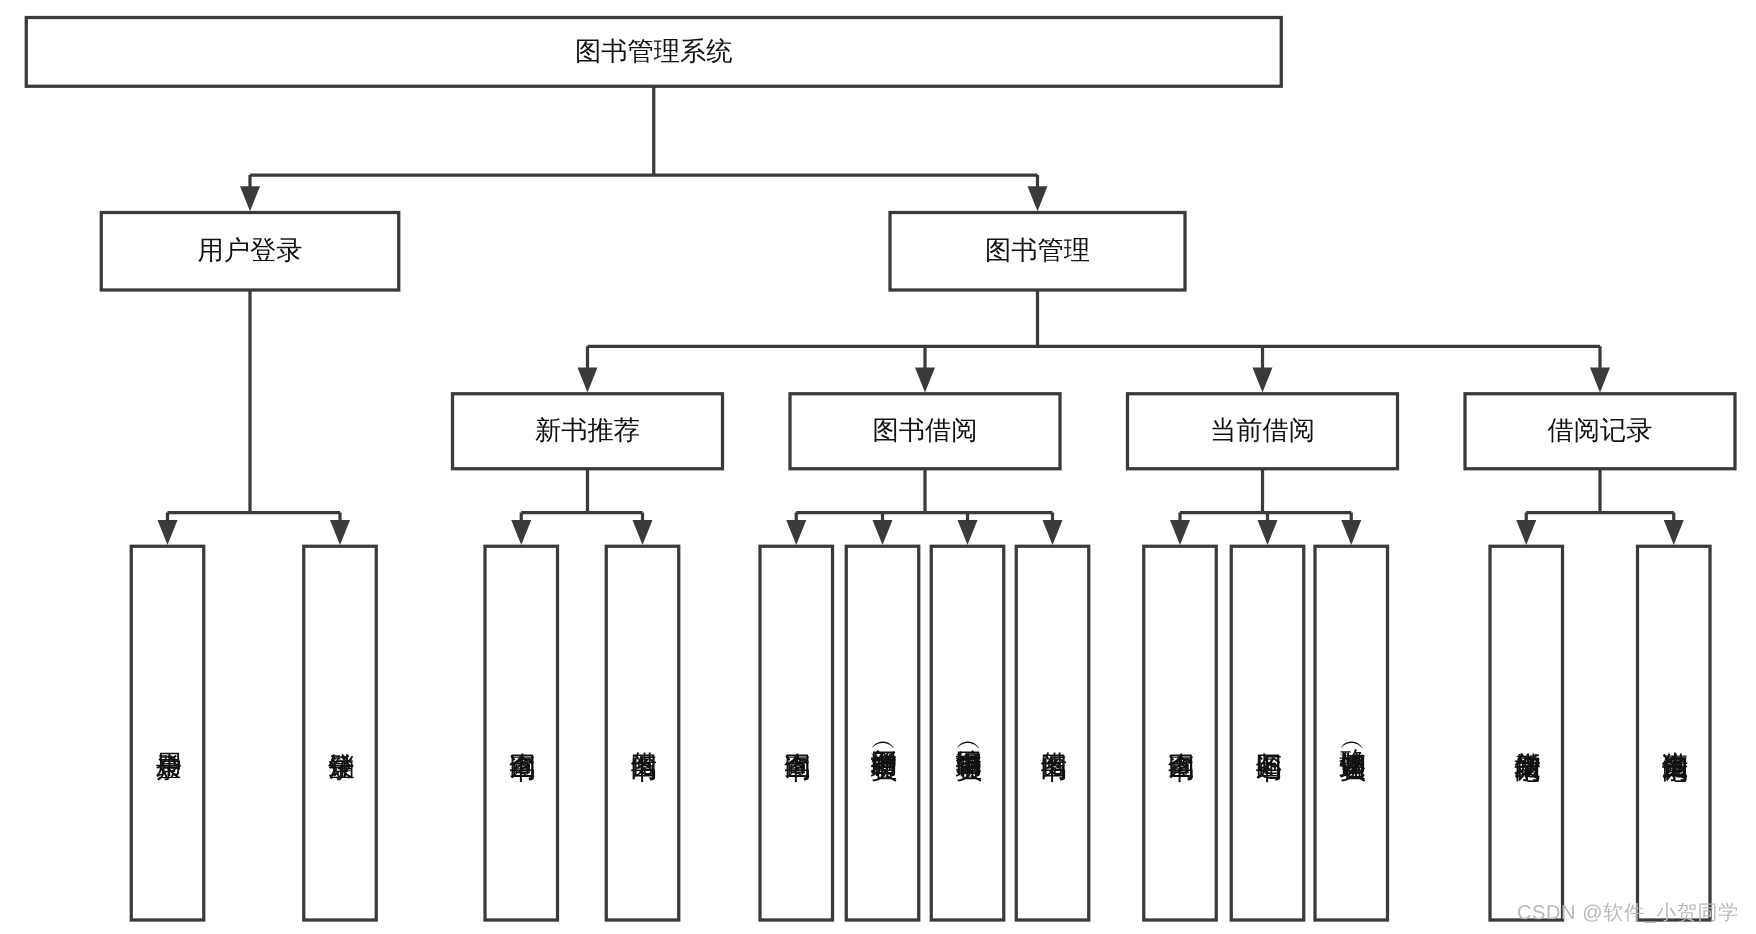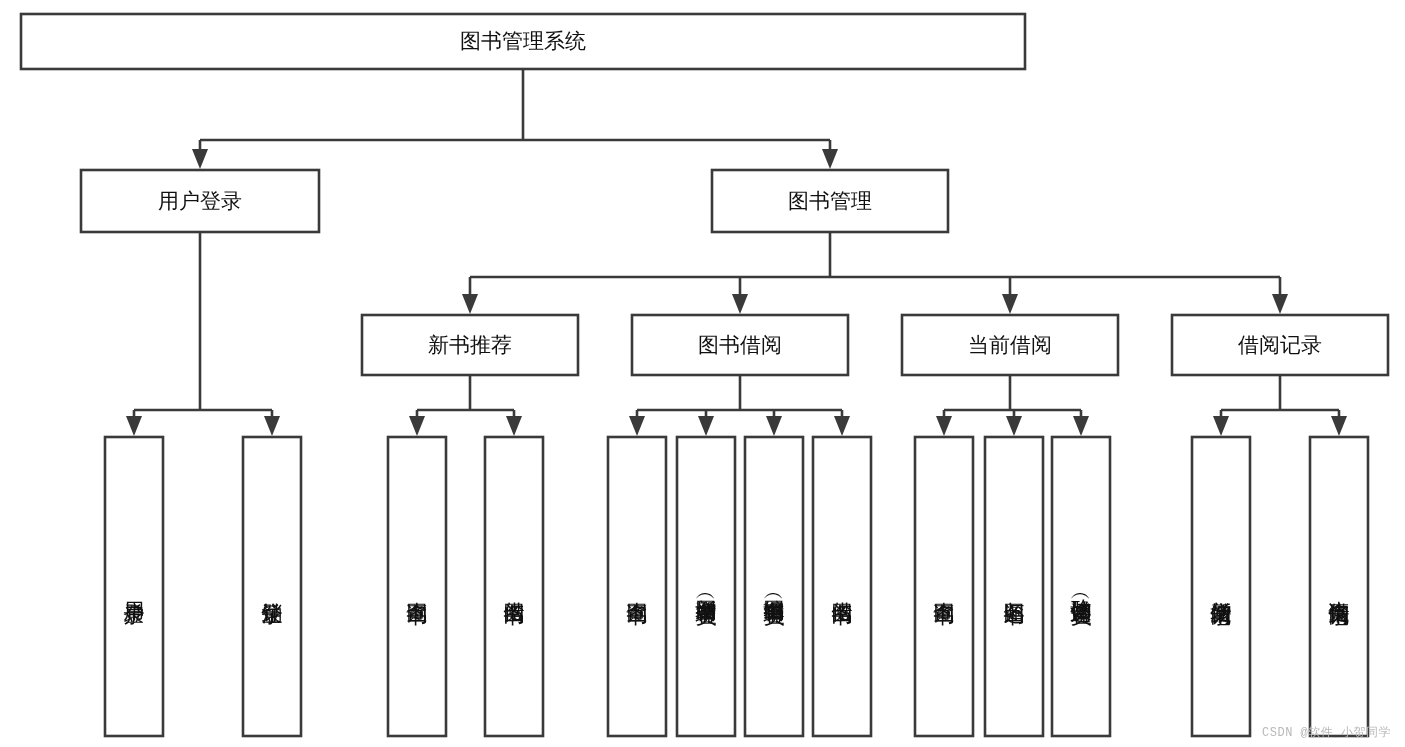--- a/index.html
+++ b/index.html
@@ -62,22 +62,22 @@
     display: flex;
     align-items: center;
     justify-content: center;
     white-space: nowrap;
     pointer-events: none;
   }
   .watermark {
     position: absolute;
     right: 14px;
     bottom: 6px;
-    font-family: Liberation Mono, monospace;
-    font-size: 12px;
+    font-family: Liberation Sans, sans-serif;
+    font-size: 16px;
     color: #b9b9b9;
     letter-spacing: 0.5px;
     white-space: nowrap;
   }
 </style>
 </head>
 <body>
 
 <div id="diagram-root">
 

